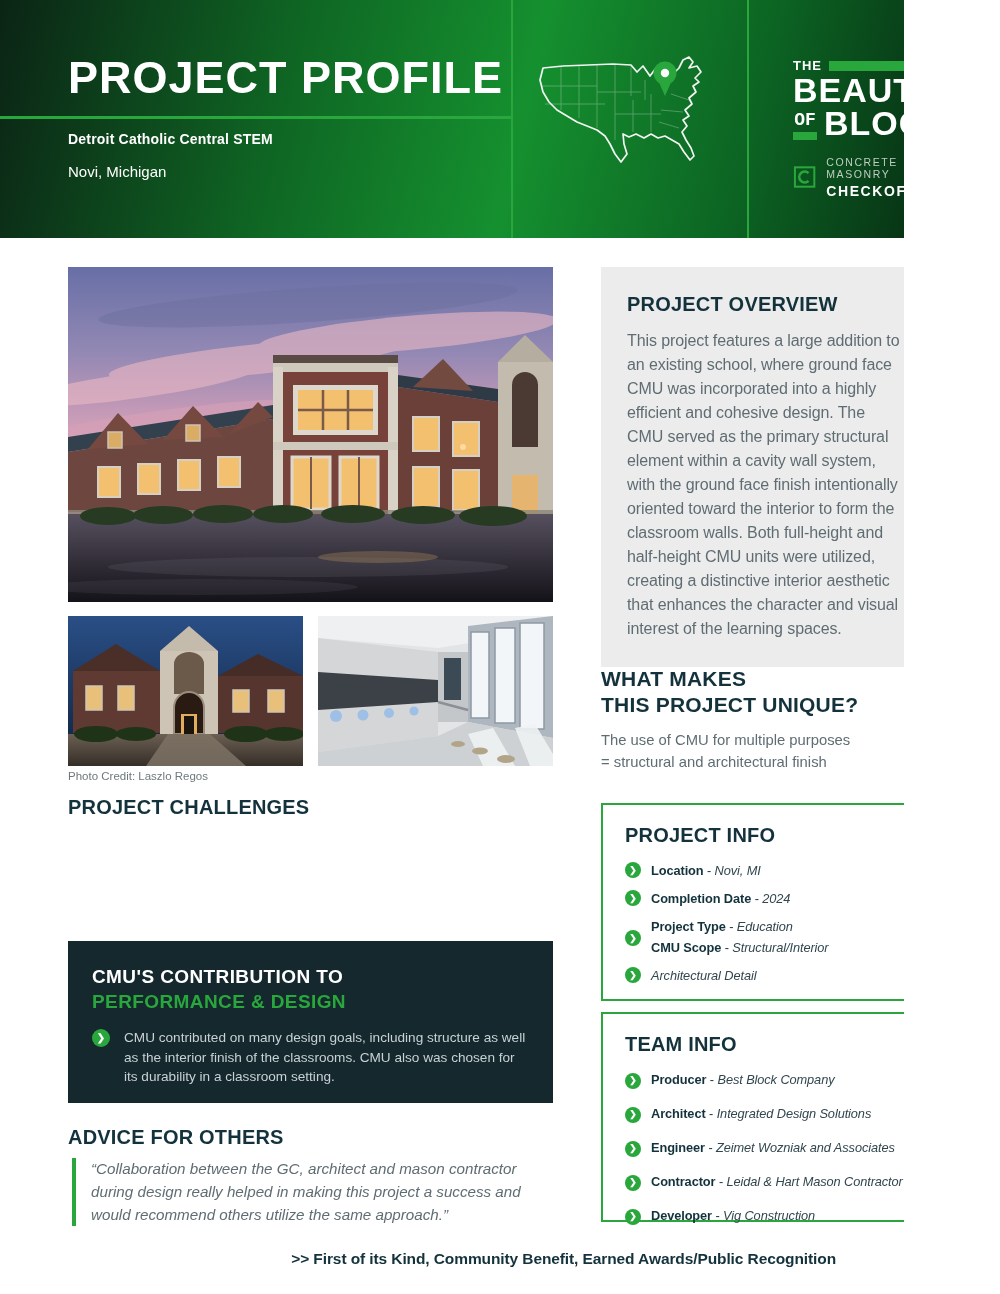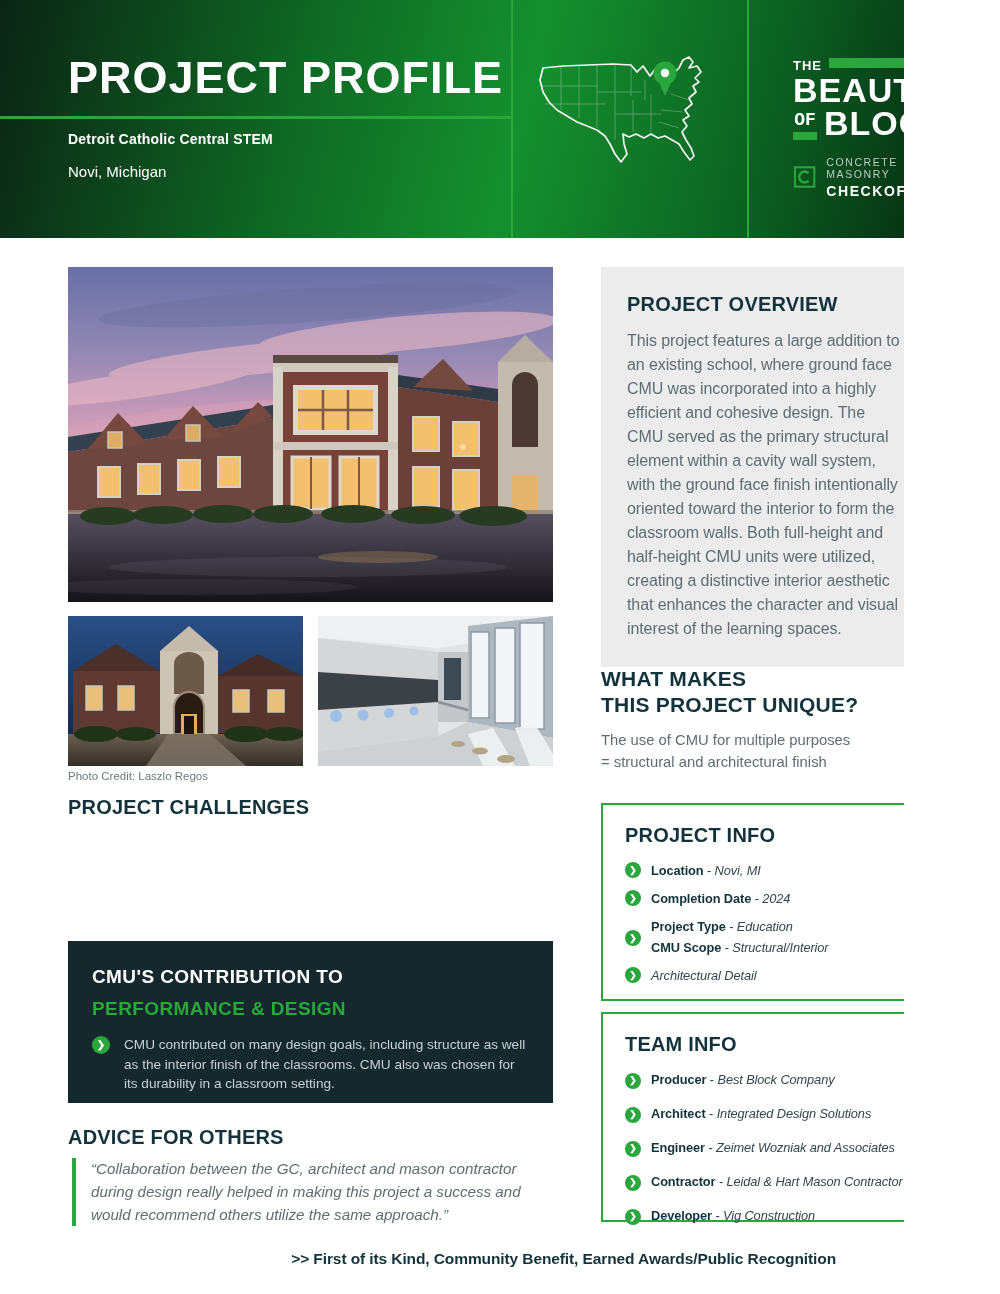--- a/index.html
+++ b/index.html
@@ -19,21 +19,21 @@
   .header-rule { position:absolute; left:0; top:116px; width:512px; height:3px; background:#2aa73c; }
   .header-vline1 { position:absolute; left:511px; top:0; width:2px; height:238px; background:#2aa73c; }
   .header-vline2 { position:absolute; left:747px; top:0; width:2px; height:238px; background:#2aa73c; }
   .header-subtitle { position:absolute; left:68px; top:131px; color:#ffffff; font-size:14px; font-weight:bold; letter-spacing:.2px; }
   .header-location { position:absolute; left:68px; top:163px; color:#ffffff; font-size:15px; }
 
   .map-wrap { position:absolute; left:530px; top:44px; width:196px; height:146px; }
 
   
   .logo { position:absolute; left:793px; top:58px; width:142px; }
-  .logo-row1 { display:flex; gap:7px; }
+  .logo-row1 { display:flex; align-items:center; gap:7px; }
   .logo-the { color:#fff; font-weight:bold; font-size:13px; letter-spacing:1px; }
   .logo-bar1 { flex:1; height:10px; background:#2aa73c; }
   .logo-beauty { color:#fff; font-weight:bold; font-size:34px; letter-spacing:1px; line-height:1.05; }
   .logo-row3 { display:flex; align-items:flex-start; gap:7px; }
   .logo-ofwrap { display:flex; flex-direction:column; align-items:center; padding-top:2px; }
   .logo-of { color:#fff; font-weight:bold; font-size:18px; line-height:1;font-family:Liberation Mono, monospace; }
   .logo-bar2 { width:24px; height:8px; background:#2aa73c; margin-top:3px; }
   .logo-block { color:#fff; font-weight:bold; font-size:34px; letter-spacing:1px; line-height:.85; }
   .logo-org { display:flex; align-items:center; gap:10px; margin-top:16px; }
   .org-lines .l1 { color:#bccfc2; font-size:10.5px; letter-spacing:1.6px; }
@@ -48,21 +48,21 @@
   
   .sec-heading { color:#13323c; font-weight:bold; font-size:20px; letter-spacing:.2px; }
   .body-text { color:#5f6d73; font-size:15px; line-height:1.55; }
 
   
   .challenges-heading { position:absolute; left:68px; top:796px; }
   .challenges-body { position:absolute; left:68px; top:829px; width:492px; font-size:15.2px; }
 
   .cmu-box { position:absolute; left:68px; top:941px; width:485px; height:162px; background:#15282e; padding:25px 24px 0 24px; }
   .cmu-h1 { color:#ffffff; font-weight:bold; font-size:19px; letter-spacing:.4px; }
-  .cmu-h2 { color:#2aa73c; font-weight:bold; font-size:19px; letter-spacing:.4px; margin-top:10px; }
+  .cmu-h2 { color:#2aa73c; font-weight:bold; font-size:19px; letter-spacing:.4px; margin-top:3px; }
   .cmu-bullet-row { display:flex; gap:14px; margin-top:15px; }
   .cmu-bullet-text { color:#c8d1d3; font-size:13.6px; line-height:1.45; width:408px; }
 
   .advice-heading { position:absolute; left:68px; top:1126px; }
   .advice-quote {
     position:absolute; left:72px; top:1158px; width:478px;
     border-left:4px solid #2aa73c; padding-left:15px;
     font-style:italic; color:#5f6d73; font-size:15.2px; line-height:1.5;
   }
 

